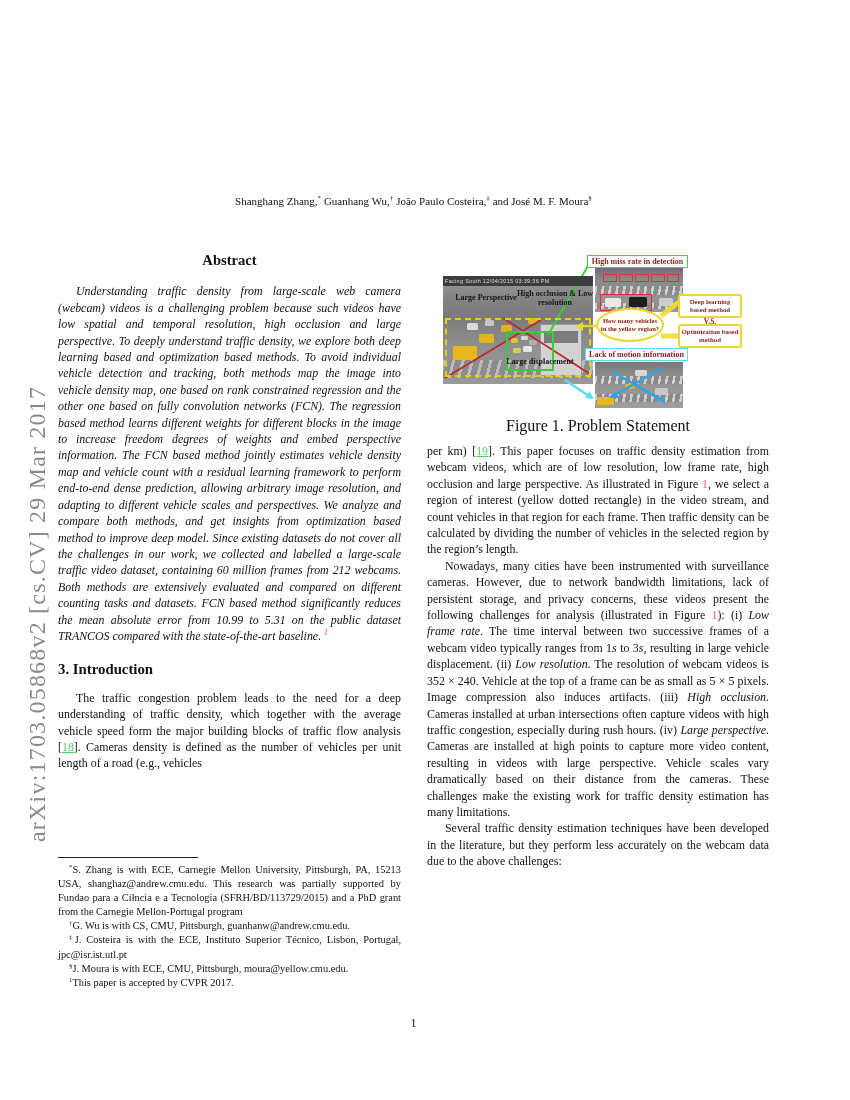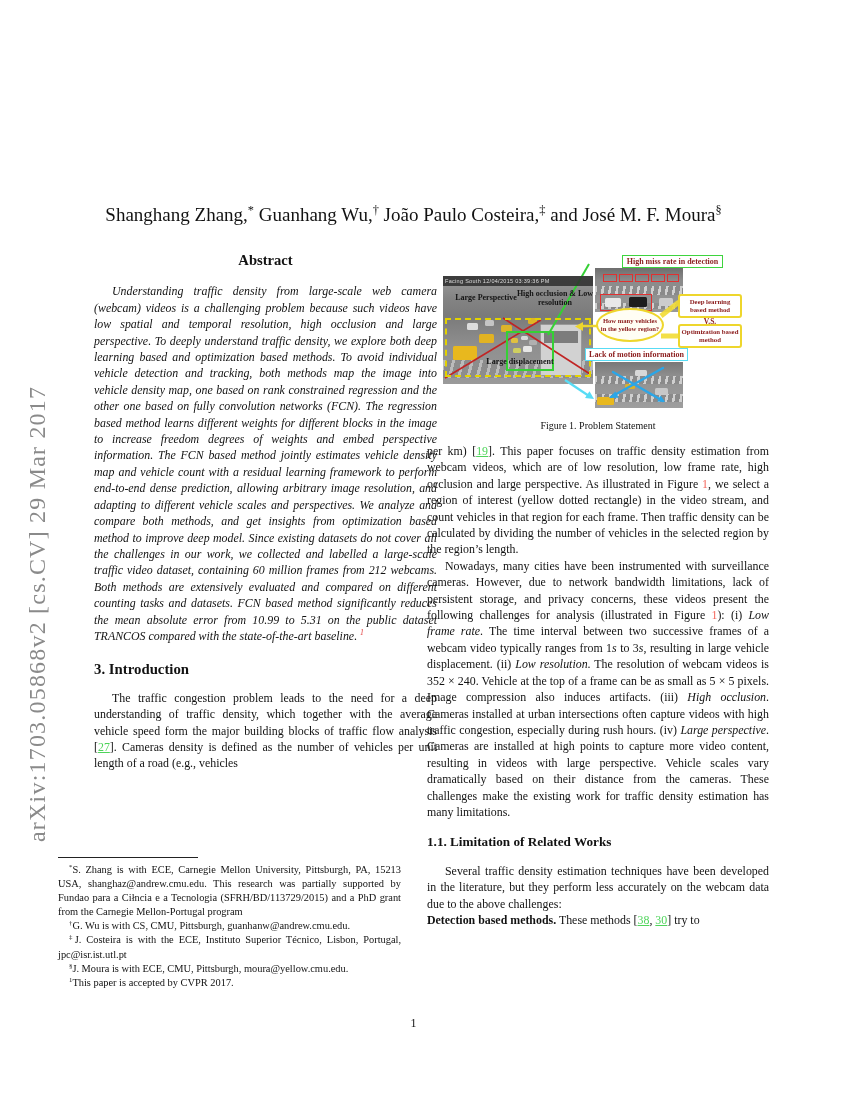--- a/index.html
+++ b/index.html
@@ -6,25 +6,25 @@
   .page{position:relative;width:850px;height:1100px;background:#fff;overflow:hidden;
         font-family:"Liberation Serif","DejaVu Serif",serif;color:#121212;}
 
   
   .arxiv{position:absolute;left:24px;top:842px;transform:rotate(-90deg);transform-origin:0 0;
          font-size:24px;letter-spacing:1.2px;color:#8a8a8a;white-space:nowrap;}
 
   
   .title{position:absolute;left:58px;top:141px;width:711px;text-align:center;
          font-size:17.6px;font-weight:bold;}
-  .authors{position:absolute;left:58px;top:204px;width:711px;text-align:center;font-size:19px;}
+  .authors{position:absolute;left:58px;top:195px;width:711px;text-align:center;font-size:11px;}
 
   
   .col{position:absolute;top:250px;font-size:11.9px;line-height:16.4px;text-align:justify;}
-  .col.left{left:58px;width:343px;margin-left:36px;}
+  .col.left{left:58px;width:343px;}
   .col.right{left:427px;width:342px;}
   .abs-head{text-align:center;font-weight:bold;font-size:14.6px;margin:2px 0 15px 0;}
   p.body{margin:0;}
   p.ind{text-indent:18px;}
   .abstract{font-style:italic;text-indent:18px;margin:0;}
   h2.sec{font-size:14.8px;margin:17px 0 12px 0;}
   h3.subsec{font-size:13.2px;margin:14px 0 12px 0;}
 
   
   .cite{color:#4ed45a;text-decoration:underline;}
@@ -57,48 +57,48 @@
   .grect{position:absolute;left:63px;top:55px;width:44px;height:36px;border:2px solid #35d035;z-index:6;}
   .plabel{position:absolute;font-weight:bold;color:#151515;font-size:8px;line-height:8.6px;
       text-align:center;z-index:8;}
   .overlay{position:absolute;left:0;top:0;pointer-events:none;}
   #detPhoto{left:168px;top:18px;width:88px;height:44px;
       background:linear-gradient(180deg,#6e6e6e 0,#8a8a8a 12px,#999999 44px);}
   #motPhoto{left:168px;top:112px;width:88px;height:46px;
       background:linear-gradient(180deg,#787878 0,#909090 15px,#9e9e9e 46px);}
   .redbox{position:absolute;border:1px solid #e23030;}
   .callout{position:absolute;background:#fff;font-weight:bold;color:#8b1c1c;text-align:center;z-index:7;}
-  #detLabel{left:160px;top:5px;width:99px;font-size:8px;line-height:11px;border:1.5px solid #3ed43e;margin-left:35px;}
+  #detLabel{left:160px;top:5px;width:99px;font-size:8px;line-height:11px;border:1.5px solid #3ed43e;}
   #motLabel{left:158px;top:98px;width:101px;font-size:8px;line-height:11px;border:1.5px solid #58dcf5;}
   .ellipse{position:absolute;left:169px;top:58px;width:68px;height:34px;border:2px solid #eed62c;
       border-radius:50%;background:#fffef4;color:#8b1c1c;font-weight:bold;font-size:6.6px;
       line-height:7.6px;display:flex;align-items:center;justify-content:center;text-align:center;
       padding:2px;box-sizing:border-box;z-index:7;}
   .mbox{position:absolute;left:251px;width:64px;border:2.5px solid #eed62c;border-radius:3px;
       background:#fff;color:#8b1c1c;font-weight:bold;font-size:6.8px;line-height:8px;
       text-align:center;padding:2px 1px;box-sizing:border-box;z-index:7;}
   #mbox1{top:44px;} #mbox2{top:74px;}
   .vs{position:absolute;left:251px;top:64px;width:64px;text-align:center;color:#8b1c1c;
       font-weight:bold;font-size:7.5px;z-index:7;}
-  .caption{position:absolute;left:0;top:168px;width:100%;text-align:center;font-size:10px;}
+  .caption{position:absolute;left:0;top:168px;width:100%;text-align:center;font-size:16px;}
 </style>
 </head>
 <body>
 
 <div class="page">
 
   <div class="arxiv">arXiv:1703.05868v2  [cs.CV]  29 Mar 2017</div>
 
   <div class="authors"><span>Shanghang Zhang,</span><span class="sup">*</span><span> Guanhang Wu,</span><span class="sup">†</span><span> João Paulo Costeira,</span><span class="sup">‡</span><span> and José M. F. Moura</span><span class="sup">§</span></div>
 
   <div class="col left">
     <div class="abs-head">Abstract</div>
     <p class="abstract"><span>Understanding traffic density from large-scale web camera (webcam) videos is a challenging problem because such videos have low spatial and temporal resolution, high occlusion and large perspective. To deeply understand traffic density, we explore both deep learning based and optimization based methods. To avoid individual vehicle detection and tracking, both methods map the image into vehicle density map, one based on rank constrained regression and the other one based on fully convolution networks (FCN). The regression based method learns different weights for different blocks in the image to increase freedom degrees of weights and embed perspective information. The FCN based method jointly estimates vehicle density map and vehicle count with a residual learning framework to perform end-to-end dense prediction, allowing arbitrary image resolution, and adapting to different vehicle scales and perspectives. We analyze and compare both methods, and get insights from optimization based method to improve deep model. Since existing datasets do not cover all the challenges in our work, we collected and labelled a large-scale traffic video dataset, containing 60 million frames from 212 webcams. Both methods are extensively evaluated and compared on different counting tasks and datasets. FCN based method significantly reduces the mean absolute error from 10.99 to 5.31 on the public dataset TRANCOS compared with the state-of-the-art baseline. </span><span class="supred">1</span></p>
     <h2 class="sec">3. Introduction</h2>
-    <p class="body ind"><span>The traffic congestion problem leads to the need for a deep understanding of traffic density, which together with the average vehicle speed form the major building blocks of traffic flow analysis [</span><span class="cite">27</span><span>]. Cameras density is defined as the number of vehicles per unit length of a road (e.g., vehicles</span></p>
+    <p class="body ind"><span>The traffic congestion problem leads to the need for a deep understanding of traffic density, which together with the average vehicle speed form the major building blocks of traffic flow analysis [</span><span class="cite">18</span><span>]. Cameras density is defined as the number of vehicles per unit length of a road (e.g., vehicles</span></p>
   </div>
 
   <div class="footnotes">
     <div class="fnrule"></div>
     <div class="fn"><span class="sup">*</span><span>S. Zhang is with ECE, Carnegie Mellon University, Pittsburgh, PA, 15213 USA, shanghaz@andrew.cmu.edu. This research was partially supported by Fundao para a Ciłncia e a Tecnologia (SFRH/BD/113729/2015) and a PhD grant from the Carnegie Mellon-Portugal program</span></div>
     <div class="fn"><span class="sup">†</span><span>G. Wu is with CS, CMU, Pittsburgh, guanhanw@andrew.cmu.edu.</span></div>
     <div class="fn"><span class="sup">‡</span><span>J. Costeira is with the ECE, Instituto Superior Técnico, Lisbon, Portugal, jpc@isr.ist.utl.pt</span></div>
     <div class="fn"><span class="sup">§</span><span>J. Moura is with ECE, CMU, Pittsburgh, moura@yellow.cmu.edu.</span></div>
     <div class="fn"><span class="sup">1</span><span>This paper is accepted by CVPR 2017.</span></div>
   </div>
@@ -124,21 +124,21 @@
           <div style="position:absolute;left:3px;top:6px;right:3px;height:12px;background:#7c7c7c;"></div>
         </div>
         <svg class="overlay" width="150" height="108">
           <line x1="2" y1="102" x2="98" y2="44" stroke="#c02424" stroke-width="1.6"></line>
           <line x1="147" y1="98" x2="60" y2="42" stroke="#c02424" stroke-width="1.6"></line>
         </svg>
         <div class="roi"></div>
         <div class="grect"></div>
         <div class="plabel" style="left:12px;top:18px;width:62px;">Large Perspective</div>
         <div class="plabel" style="left:72px;top:14px;width:80px;">High occlusion &amp; Low resolution</div>
-        <div class="plabel" style="left:36px;top:82px;width:82px;">Large displacement</div>
+        <div class="plabel" style="left:56px;top:82px;width:82px;">Large displacement</div>
         <div class="tsbar">Facing South   12/04/2015 03:39:36 PM</div>
       </div>
 
       <div class="callout" id="detLabel">High miss rate in detection</div>
       <div class="photo" id="detPhoto">
         <div class="xw" style="top:18px;height:9px;"></div>
         <div class="xw" style="bottom:3px;height:6px;"></div>
         <div class="redbox" style="left:8px;top:6px;width:12px;height:6px;"></div>
         <div class="redbox" style="left:24px;top:6px;width:12px;height:6px;"></div>
         <div class="redbox" style="left:40px;top:6px;width:12px;height:6px;"></div>
@@ -179,20 +179,18 @@
         <line x1="234" y1="86" x2="252" y2="86" stroke="#f2dc35" stroke-width="5" opacity="0.9"></line>
         <line x1="138" y1="130" x2="162" y2="146" stroke="#58dcf5" stroke-width="2.2"></line>
         <polygon points="167,149 158,148 162.5,141.3" fill="#58dcf5"></polygon>
       </svg>
 
       <div class="caption">Figure 1. Problem Statement</div>
     </div>
 
     <p class="body"><span>per km) [</span><span class="cite">19</span><span>]. This paper focuses on traffic density estimation from webcam videos, which are of low resolution, low frame rate, high occlusion and large perspective. As illustrated in Figure </span><span class="figref">1</span><span>, we select a region of interest (yellow dotted rectangle) in the video stream, and count vehicles in that region for each frame. Then traffic density can be calculated by dividing the number of vehicles in the selected region by the region’s length.</span></p>
     <p class="body ind"><span>Nowadays, many cities have been instrumented with surveillance cameras. However, due to network bandwidth limitations, lack of persistent storage, and privacy concerns, these videos present the following challenges for analysis (illustrated in Figure </span><span class="figref">1</span><span>): (i) </span><span class="it">Low frame rate</span><span>. The time interval between two successive frames of a webcam video typically ranges from 1</span><span class="it">s</span><span> to 3</span><span class="it">s</span><span>, resulting in large vehicle displacement. (ii) </span><span class="it">Low resolution</span><span>. The resolution of webcam videos is 352 × 240. Vehicle at the top of a frame can be as small as 5 × 5 pixels. Image compression also induces artifacts. (iii) </span><span class="it">High occlusion</span><span>. Cameras installed at urban intersections often capture videos with high traffic congestion, especially during rush hours. (iv) </span><span class="it">Large perspective</span><span>. Cameras are installed at high points to capture more video content, resulting in videos with large perspective. Vehicle scales vary dramatically based on their distance from the cameras. These challenges make the existing work for traffic density estimation has many limitations.</span></p>
-    <h3 class="subsec">1.1. Limitation of Related Works</h3>
     <p class="body ind"><span>Several traffic density estimation techniques have been developed in the literature, but they perform less accurately on the webcam data due to the above challenges:</span></p>
-    <p class="body"><span class="b">Detection based methods.</span><span> These methods [</span><span class="cite">38</span><span>, </span><span class="cite">30</span><span>] try to</span></p>
   </div>
 
   <div class="pageno">1</div>
 
 </div>
 
 </body></html>

